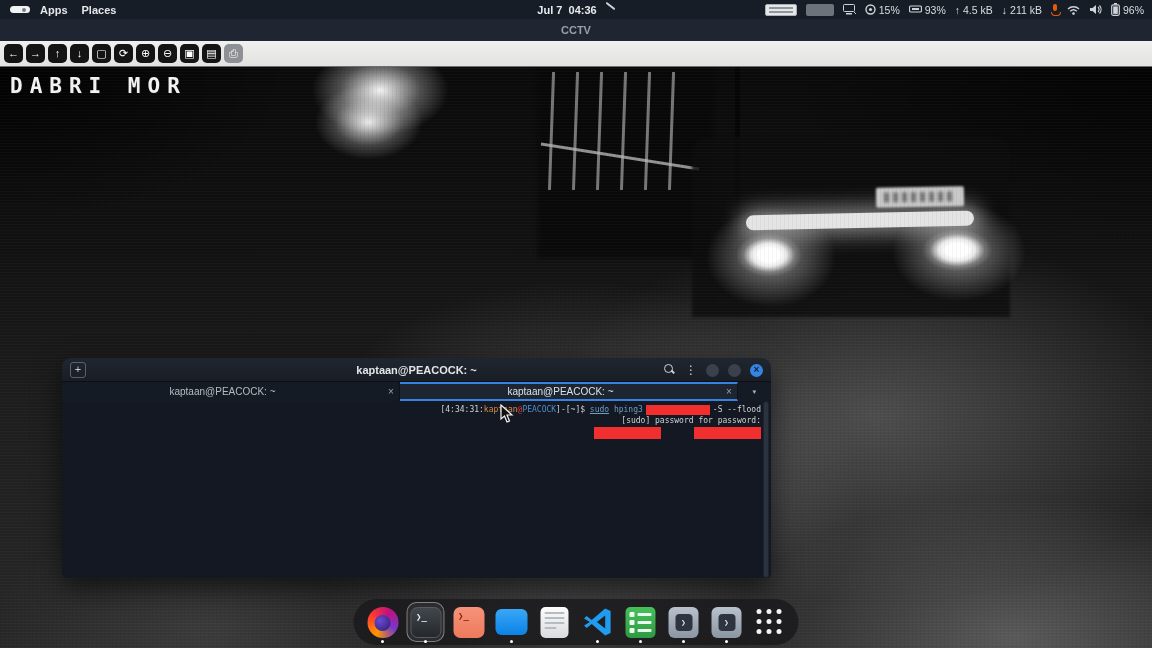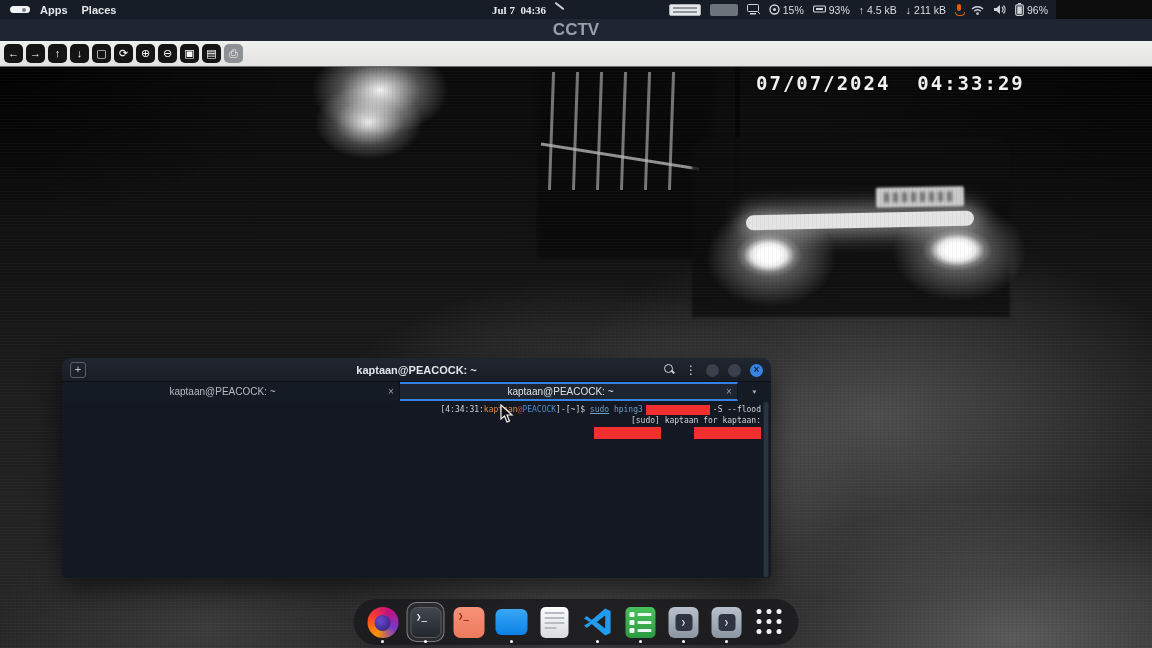--- a/index.html
+++ b/index.html
@@ -1,44 +1,44 @@
 <!DOCTYPE html>
 <html><head>
 <meta charset="utf-8">
 <style>
   * { margin:0; padding:0; box-sizing:border-box; }
   html,body { width:1152px; height:648px; overflow:hidden; background:#000;
     font-family:"Liberation Sans","DejaVu Sans",sans-serif; }
   .screen { position:relative; width:1152px; height:648px; overflow:hidden; background:#0c0c0c; }
 
   
-  .top-panel { position:absolute; top:0; left:0; width:1056px; height:19px; background:#171d26;
+  .top-panel { position:absolute; top:0; left:0; width:1152px; height:19px; background:#171d26;
     display:flex; align-items:center; color:#d6d9dd; font-size:11px; z-index:60; }
   .tp-left { display:flex; align-items:center; gap:14px; padding-left:10px; }
   .pill { width:20px; height:7px; border-radius:4px; background:#f2f3f4; }
   .pill-dot { width:4px; height:4px; border-radius:50%; background:#7a8089; margin-left:-8px; }
   .tp-menu { font-weight:bold; color:#e4e6e9; }
   .tp-center { position:absolute; left:0; right:0; top:0; height:19px; display:flex; align-items:center; justify-content:center; gap:7px; pointer-events:none; }
-  .tp-center > * { pointer-events:auto;font-family:Liberation Serif, serif; }
+  .tp-center > * { pointer-events:auto; }
   .clock { font-weight:bold; white-space:pre; color:#e8eaec; }
   .pen-icon { width:11px; height:11px; position:relative; }
   .pen-icon::before { content:""; position:absolute; left:1px; top:1px; width:11px; height:2px; background:#cfd3d8; transform:rotate(38deg); border-radius:1px; }
   .tp-right { margin-left:auto; display:flex; align-items:center; gap:9px; padding-right:8px; font-size:10.5px; color:#dadde1; }
   .kb-ind { width:32px; height:12px; border-radius:2px; background:#e4e6e8; border:1px solid #aab0b6; position:relative; }
   .kb-ind::after { content:""; position:absolute; inset:2px 3px; border-top:2px solid #8f959c; border-bottom:2px solid #8f959c; }
   .kb-ind2 { width:28px; height:12px; border-radius:2px; background:#6d737b; }
   .ind { display:flex; align-items:center; gap:3px; white-space:pre; }
   .ind svg { display:block; }
   .mic-icon { width:7px; height:12px; position:relative; }
   .mic-icon::before { content:""; position:absolute; left:2px; top:0; width:4px; height:7px; border-radius:2px; background:#e8590c; }
   .mic-icon::after { content:""; position:absolute; left:0; top:8px; width:8px; height:3px; border-bottom:1.5px solid #e8590c; border-left:1.5px solid #e8590c; border-right:1.5px solid #e8590c; border-radius:0 0 4px 4px; }
 
   
   .viewer-titlebar { position:absolute; top:19px; left:0; width:1152px; height:22px; background:#1f2631;
-    display:flex; align-items:center; justify-content:center; color:#98a0aa; font-size:17px; font-weight:bold; z-index:50; }
+    display:flex; align-items:center; justify-content:center; color:#98a0aa; font-size:11px; font-weight:bold; z-index:50; }
 
   
   .viewer-toolbar { position:absolute; top:41px; left:0; width:1152px; height:26px;
     background:linear-gradient(#f0f0ee,#e2e2e0); border-bottom:1px solid #6f6f6f;
     display:flex; align-items:center; gap:3px; padding-left:4px; z-index:50; }
   .tbtn { width:19px; height:19px; border-radius:5px; background:#141414; color:#fff;
     display:flex; align-items:center; justify-content:center; font-size:11px; line-height:1; cursor:pointer; }
   .tbtn.disabled { background:#8d9094; }
 
   
@@ -268,21 +268,21 @@
     <div class="rail-edge"></div>
     <div class="pole"></div>
     <div class="truck-cab"></div>
     <div class="hl-glow hg-left"></div>
     <div class="hl-glow hg-right"></div>
     <div class="visor"></div>
     <div class="plate"></div>
     <div class="headlight hl-left"></div>
     <div class="headlight hl-right"></div>
     <div class="grain"></div>
-    <div class="cam-timestamp">07/07/2024  04:33:29</div>
+    <div class="cam-label">DABRI MOR</div>
   </div>
 
   <div class="terminal">
     <div class="term-titlebar">
       <div class="newtab-btn">+</div>
       <div class="term-title">kaptaan@PEACOCK: ~</div>
       <div class="term-tb-right">
         <span class="search-icon"></span>
         <span class="kebab">⋮</span>
         <span class="winbtn"></span>
@@ -298,21 +298,21 @@
       <div class="tab active">
         <span class="tab-label">kaptaan@PEACOCK: ~</span>
         <span class="tab-close">×</span>
       </div>
       <div class="tab-dd">
         <span style="transform:scale(.7)">▼</span>
       </div>
     </div>
     <div class="term-body">
       <div class="tline"><span>[</span><span>4:34:31:</span><span class="c-user">kaptaan</span><span class="c-at">@</span><span class="c-host">PEACOCK</span><span>]-[</span><span>~</span><span>]$ </span><span class="c-sudo">sudo</span><span> </span><span class="c-cmd">hping3</span><span class="redact r1"></span><span>-S --flood</span></div>
-      <div class="tline">[sudo] kaptaan for kaptaan:</div>
+      <div class="tline">[sudo] password for password:</div>
       <div class="tline pw-row"><span class="redact r3" style="margin-left:25px"></span><span class="redact r3" style="margin-left:33px"></span></div>
       <div class="term-scrollbar"></div>
     </div>
   </div>
 
   <svg class="cursor" width="14" height="20" viewBox="0 0 14 20">
     <polygon points="1,1 1,15 4.5,12 7,18 9.5,17 7,11 12,11" fill="#111" stroke="#f2f2f2" stroke-width="1.2"></polygon>
   </svg>
 
   <div class="dock">

